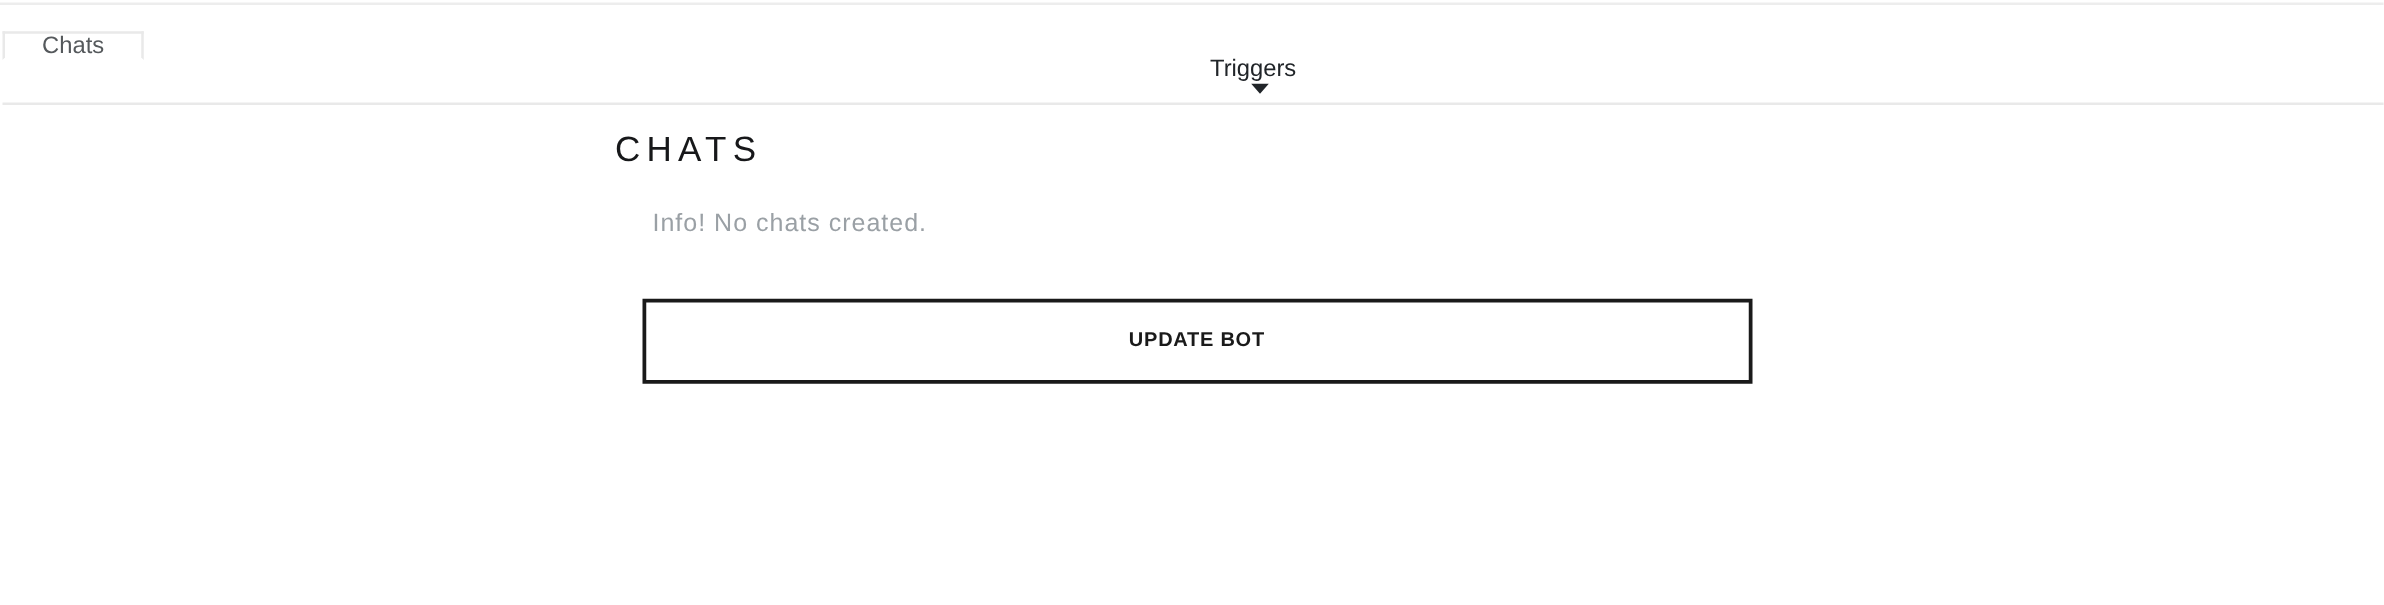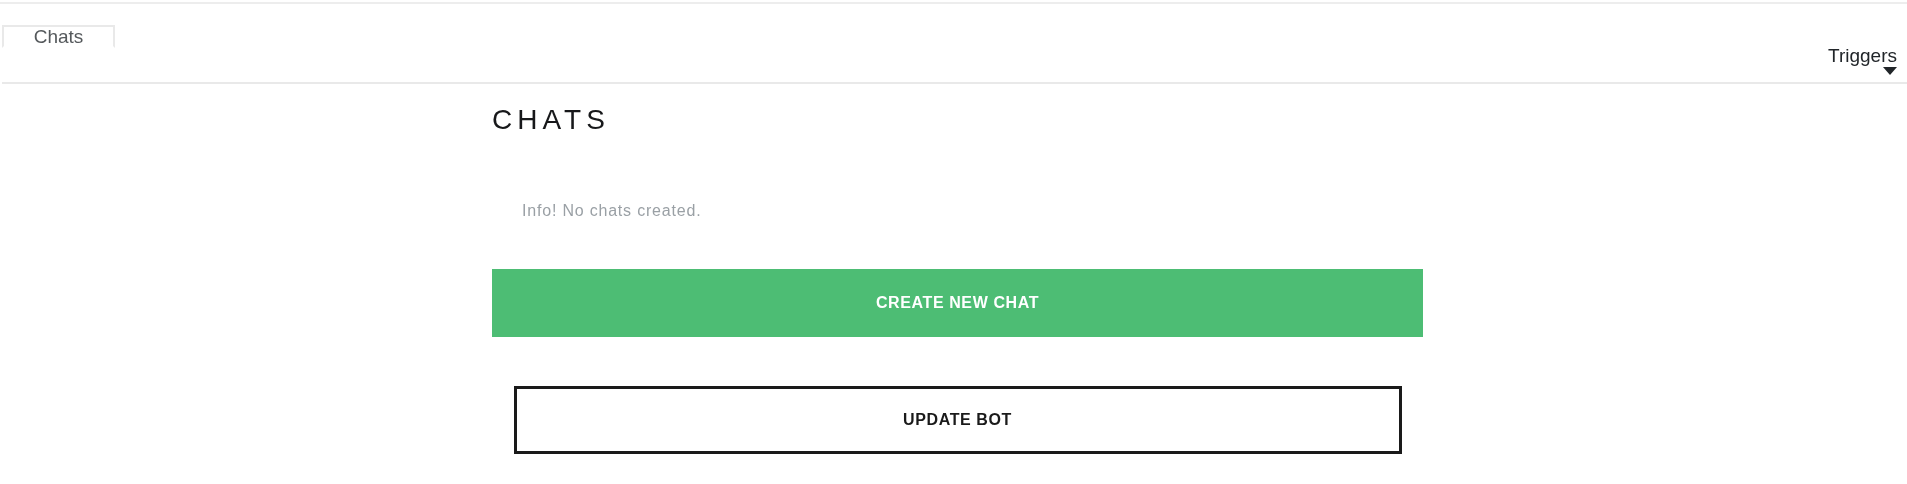--- a/index.html
+++ b/index.html
@@ -51,21 +51,20 @@
     border: 2px solid var(--tab-border);
     border-bottom: 2px solid #ffffff;
     margin-bottom: -2px;
     color: var(--tab-text);
   }
   .tab.dropdown {
     margin-left: 96px;
     padding: 0 10px;
     color: var(--dark-text);
     font-weight: 400;
-    align-items: flex-end;
   }
   .caret {
     display: inline-block;
     width: 0; height: 0;
     border-left: 7px solid transparent;
     border-right: 7px solid transparent;
     border-top: 8px solid currentColor;
     margin-left: 10px;
     margin-top: 2px;
   }
@@ -79,23 +78,23 @@
   }
   .page-title {
     margin-top: 20px;
     font-size: 28px;
     font-weight: 500;
     letter-spacing: 5px;
     color: #17181a;
     line-height: 1.15;
   }
   .info-alert {
-    margin-top: 66px;
+    margin-top: 32px;
     padding-left: 30px;
-    font-size: 16px;
+    font-size: 20px;
     letter-spacing: 0.8px;
     color: var(--muted);
     line-height: 1.1;
   }
   .btn {
     display: block;
     height: 68px;
     font-family: "Liberation Sans", "DejaVu Sans", sans-serif;
     font-size: 16px;
     letter-spacing: 0.6px;
@@ -132,15 +131,14 @@
     <span>Triggers</span>
     <span class="caret"></span>
   </div>
 </nav>
 
 <main class="content">
   <h1 class="page-title">CHATS</h1>
   <div class="info-alert">
     <span>Info! No chats created.</span>
   </div>
-  <button class="btn btn-create">CREATE NEW CHAT</button>
   <button class="btn btn-update">UPDATE BOT</button>
 </main>
 
 </body></html>

